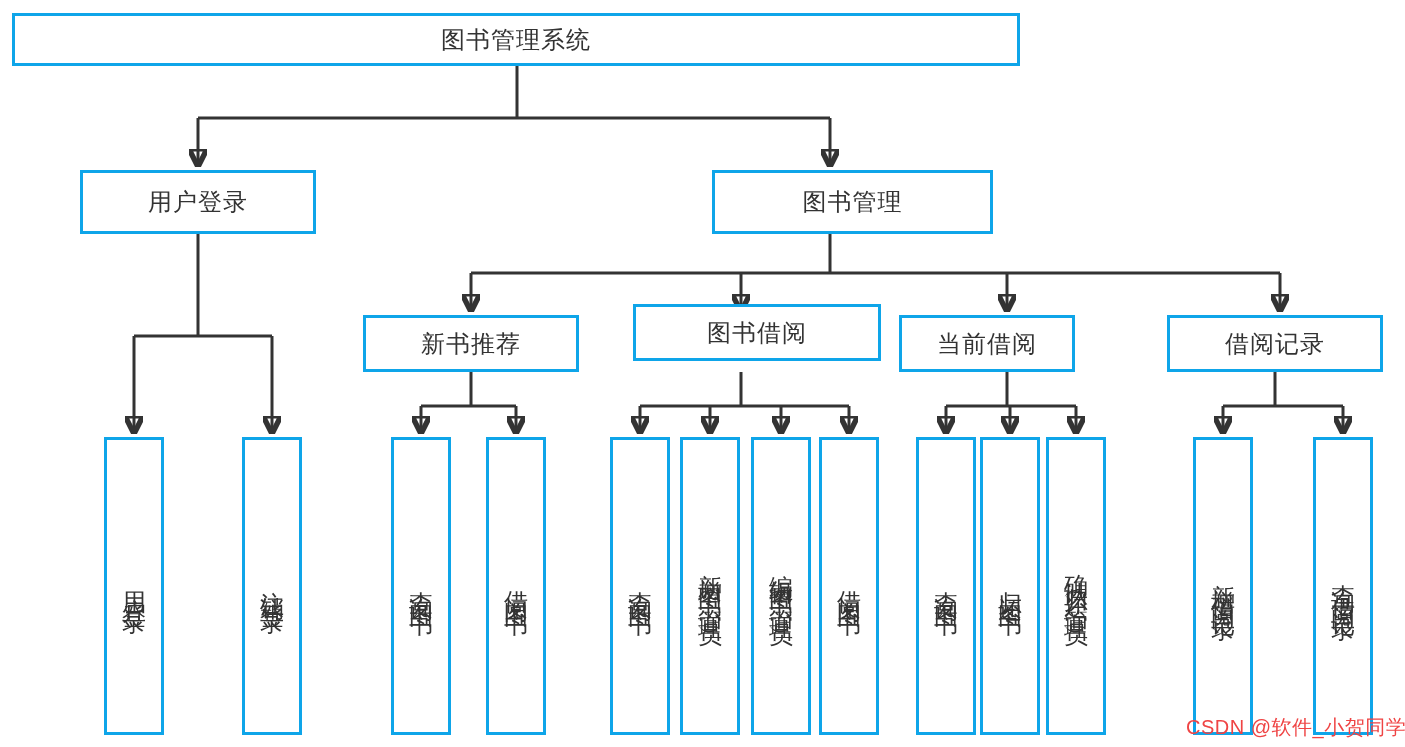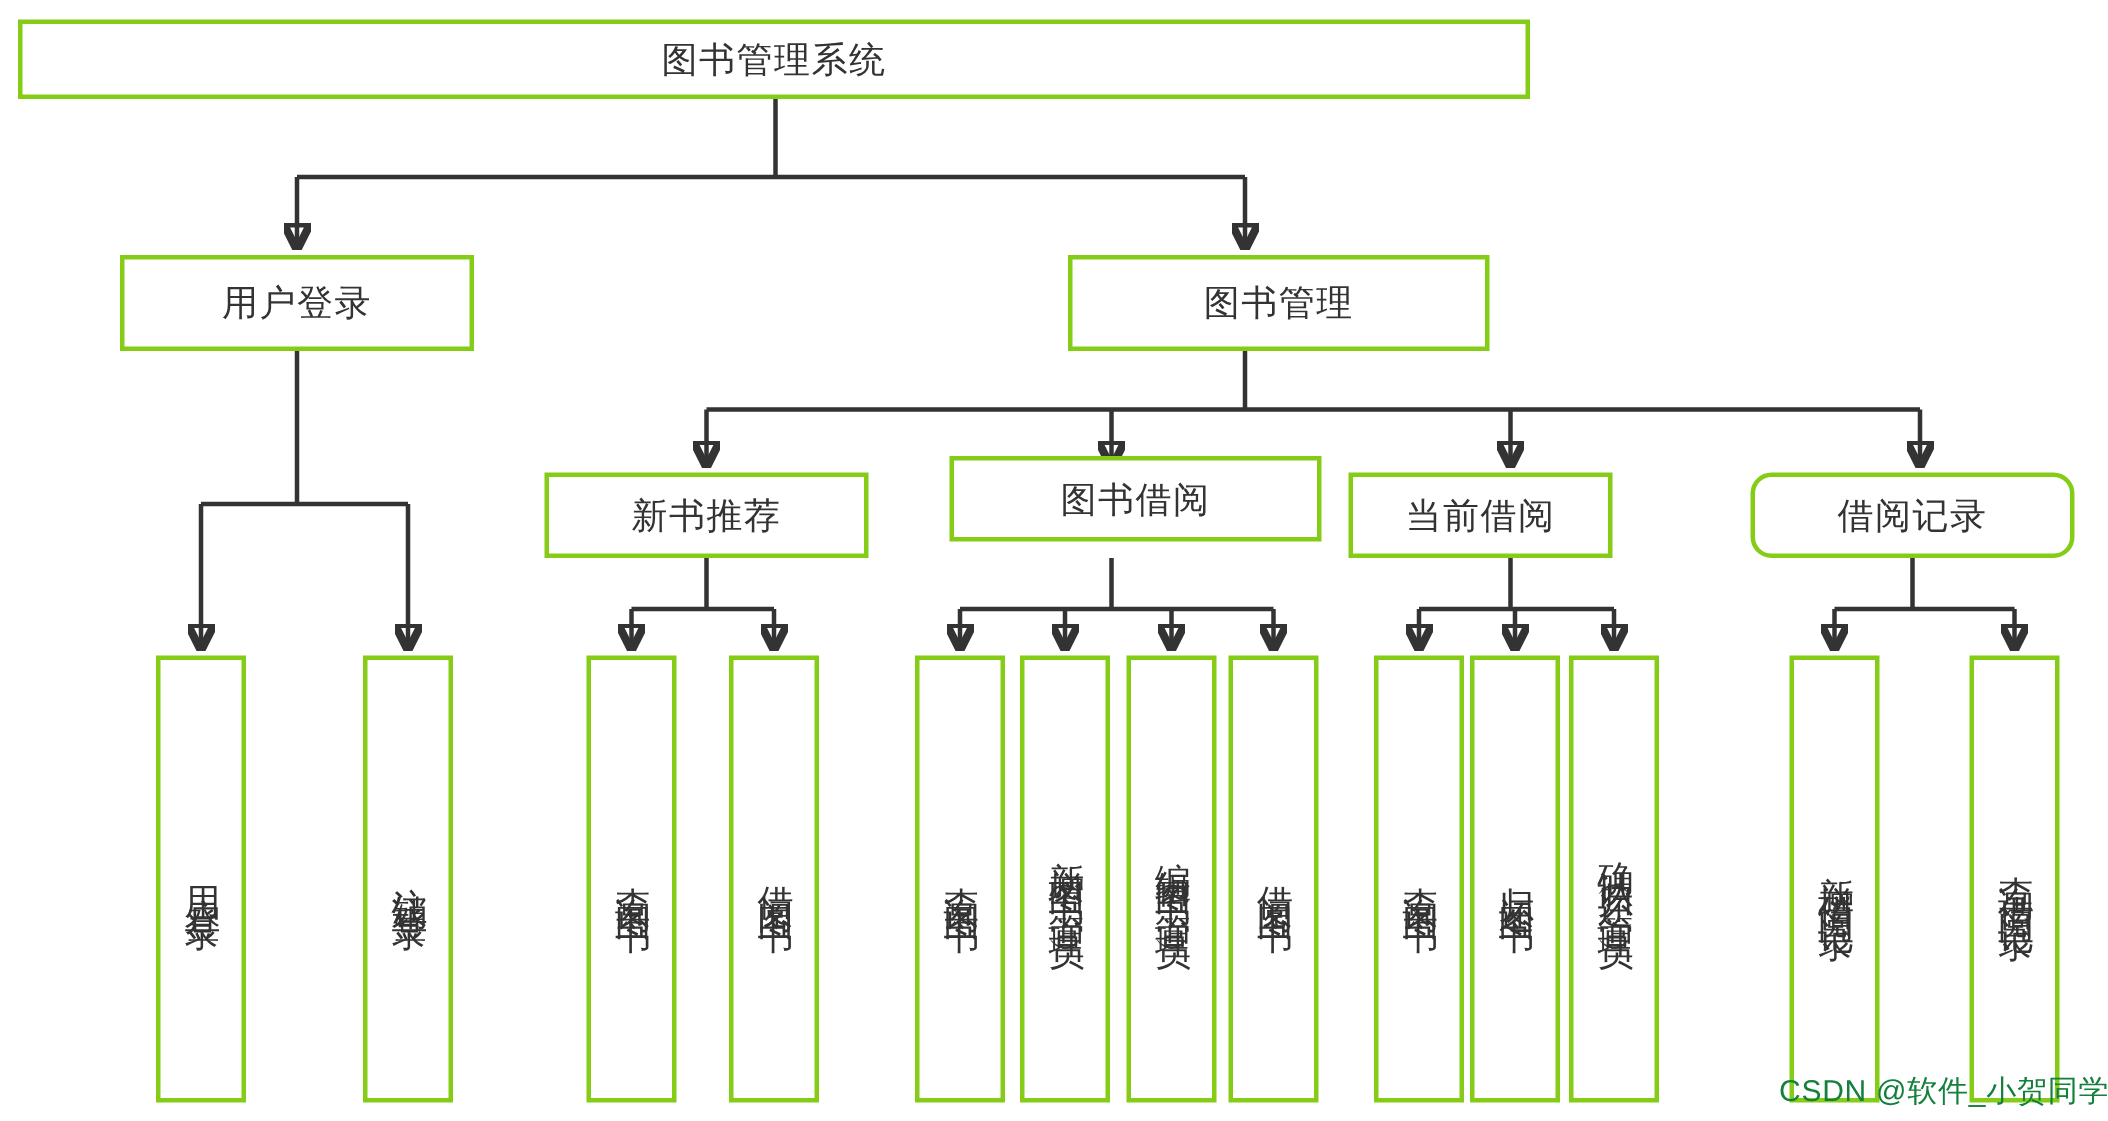--- a/index.html
+++ b/index.html
@@ -24,21 +24,21 @@
   }
   .connectors path {
     fill: none;
     stroke: #333333;
     stroke-width: 3;
   }
   .box {
     position: absolute;
     box-sizing: border-box;
     background: #ffffff;
-    border: 3px solid #84cc16;
+    border: 3px solid #0ea5e9;
     display: flex;
     align-items: center;
     justify-content: center;
     color: #333333;
   }
   .hbox span {
     font-size: 24px;
     letter-spacing: 1px;
     white-space: nowrap;
     color: #333333;
@@ -55,34 +55,34 @@
     letter-spacing: 7px;
     line-height: 1;
     color: #333333;
     white-space: nowrap;
   }
   .watermark {
     position: absolute;
     left: 1186px;
     top: 714px;
     font-size: 20px;
-    color: #15803d;
+    color: #ef4444;
     letter-spacing: 0.5px;
     white-space: nowrap;
     z-index: 5;
   }
 
   
   #box-root            { left: 12px;   top: 13px;  width: 1008px; height: 53px; }
   #box-user-login      { left: 80px;   top: 170px; width: 236px;  height: 64px; }
   #box-book-management { left: 712px;  top: 170px; width: 281px;  height: 64px; }
   #box-new-books       { left: 363px;  top: 315px; width: 216px;  height: 57px; align-items: center; }
   #box-book-borrow     { left: 633px;  top: 304px; width: 248px;  height: 57px; }
   #box-current-borrow  { left: 899px;  top: 315px; width: 176px;  height: 57px; }
-  #box-borrow-records  { left: 1167px; top: 315px; width: 216px;  height: 57px; border-radius: 14px; }
+  #box-borrow-records  { left: 1167px; top: 315px; width: 216px;  height: 57px; }
 
   
   #leaf-ul-login   { left: 104px;  }
   #leaf-ul-logout  { left: 242px;  }
   #leaf-nb-query   { left: 391px;  }
   #leaf-nb-borrow  { left: 486px;  }
   #leaf-bb-query   { left: 610px;  }
   #leaf-bb-add     { left: 680px;  }
   #leaf-bb-edit    { left: 751px;  }
   #leaf-bb-borrow  { left: 819px;  }

